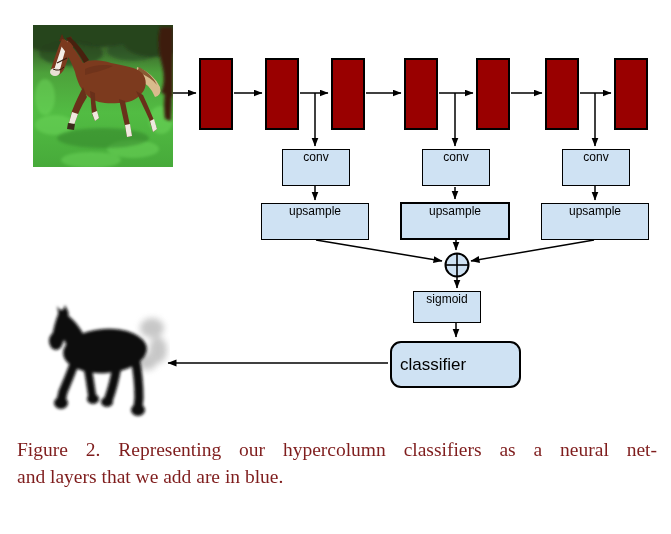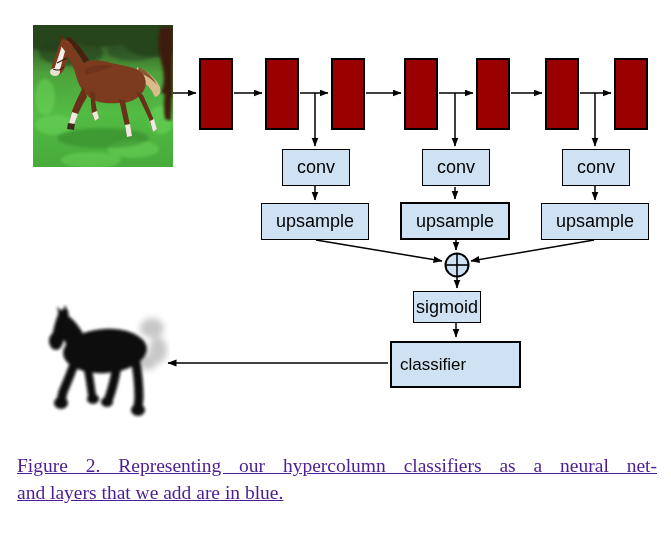--- a/index.html
+++ b/index.html
@@ -13,32 +13,32 @@
   .wires{position:absolute;left:0;top:0;width:671px;height:534px;}
   .photo{position:absolute;left:33px;top:25px;width:140px;height:142px;}
   .mask{position:absolute;left:35px;top:300px;width:135px;height:125px;}
   .cnn{
     position:absolute;top:58px;width:34px;height:72px;
     background:#990000;border:2px solid #000;box-sizing:border-box;
   }
   .bluebox{
     position:absolute;box-sizing:border-box;
     background:#cfe2f3;border:1.5px solid #000;
-    display:flex;align-items:center;justify-content:center;
-    font-size:18px;color:#000;
+    display:flex;justify-content:center;
+    font-size:12px;color:#000;
   }
   .bluebox.thick{border-width:2px;}
   .clsbox{
     flex-direction:column;align-items:flex-start;justify-content:center;
-    padding-left:8px;font-size:17px;line-height:20px;
+    padding-left:8px;font-size:17px;line-height:20px;border-radius:11px;
   }
   .caption{
-    position:absolute;left:17px;top:452px;width:640px;
+    position:absolute;left:17px;top:436px;width:640px;
     font-family:"Liberation Serif",serif;
-    font-size:19.5px;line-height:27px;color:#4c1d95;text-decoration:underline;
+    font-size:19.5px;line-height:27px;color:#7f1d1d;
   }
   .cap-line{width:100%;}
   .cap-line.jl{text-align:justify;text-align-last:justify;}
 </style>
 </head>
 <body>
 
 <div class="page">
 
   <svg class="wires" viewBox="0 0 671 534" xmlns="http://www.w3.org/2000/svg">

